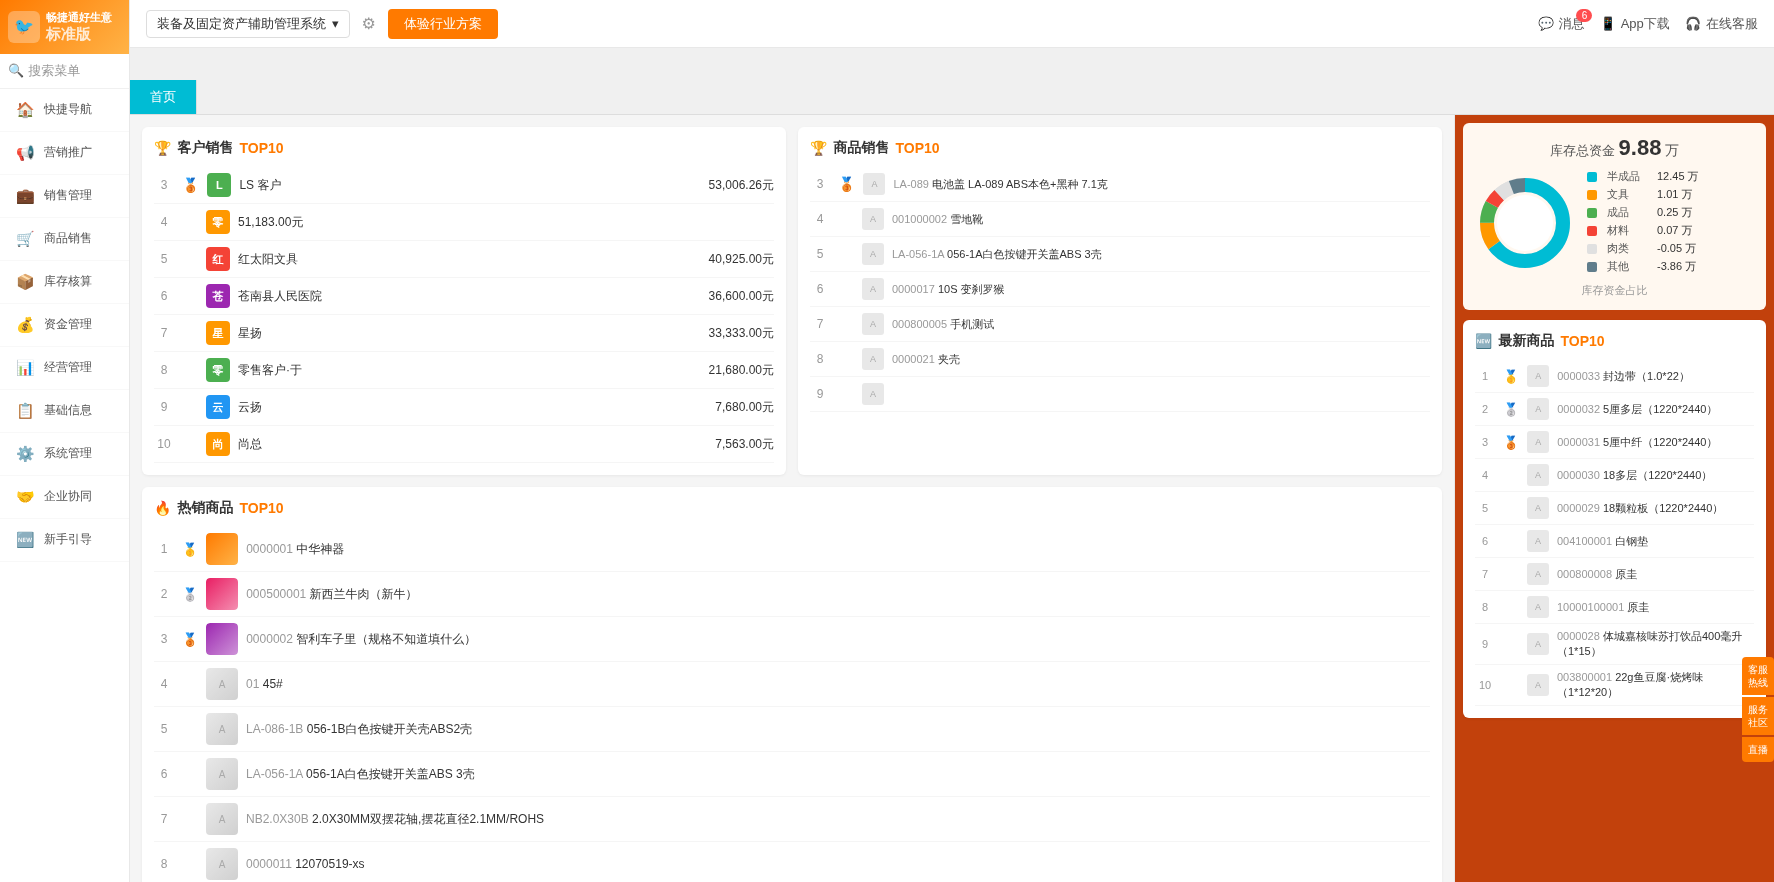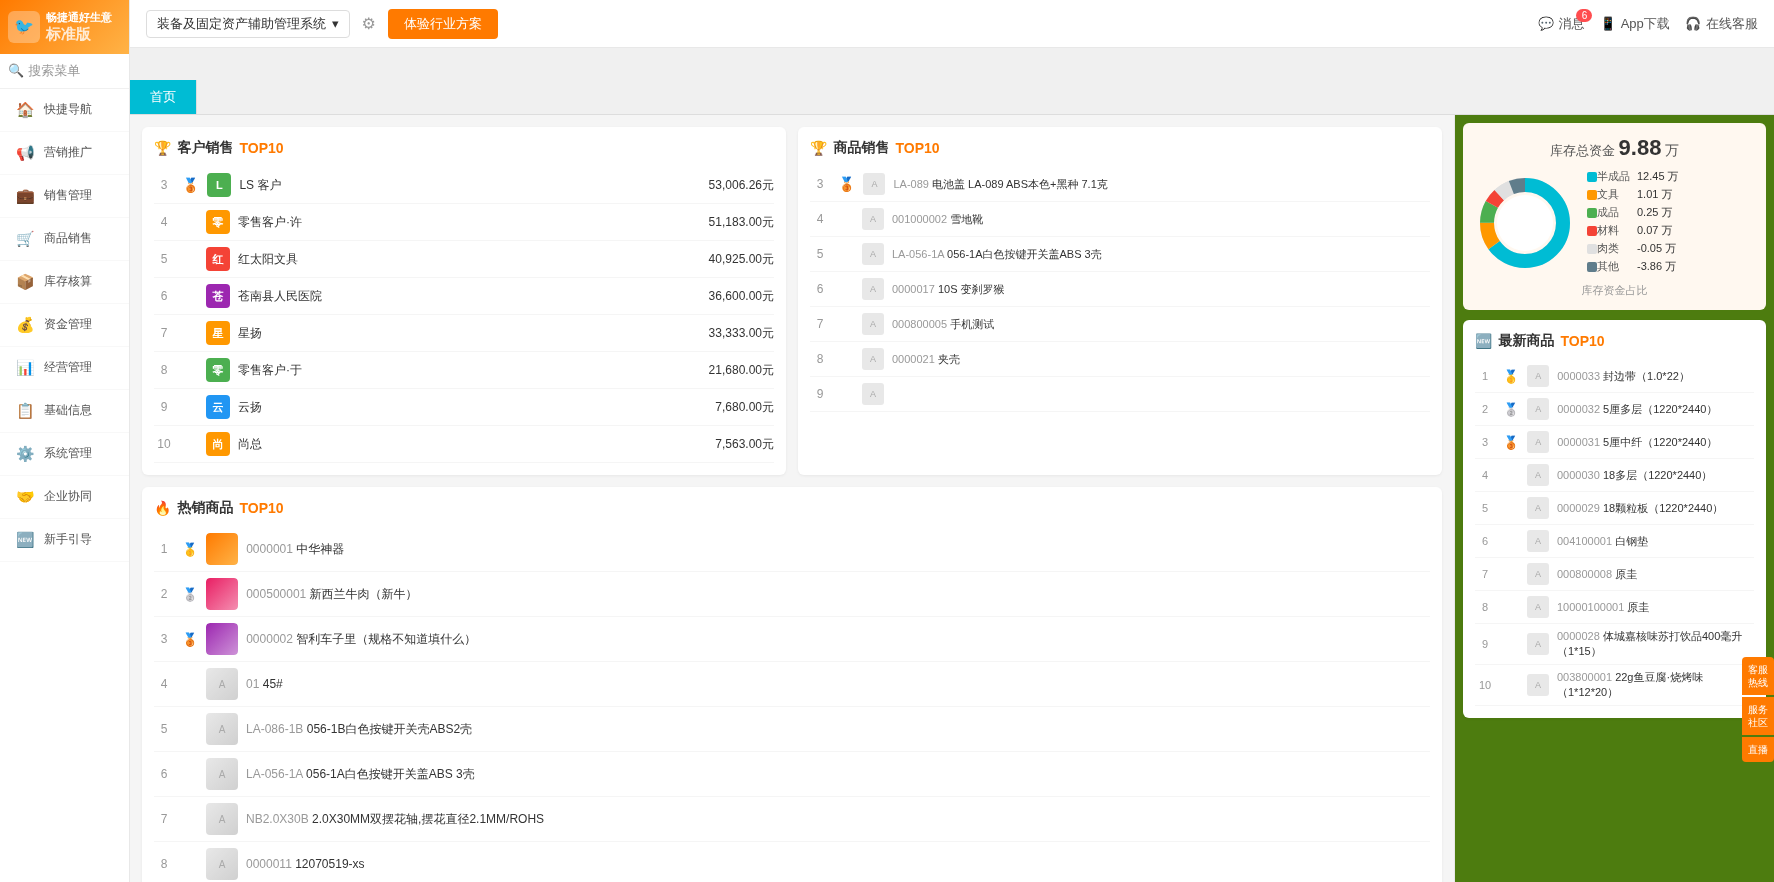--- a/index.html
+++ b/index.html
@@ -167,21 +167,21 @@
       display: flex;
       flex-direction: column;
       gap: 12px;
     }
 
     
     .right-panel {
       width: 320px;
       flex-shrink: 0;
       overflow-y: auto;
-      background: #4d7c0f;
+      background: #c2410c;
       border-left: 1px solid #e8e8e8;
       padding: 8px;
       display: flex;
       flex-direction: column;
       gap: 10px;
     }
 
     
     .card {
       background: #fff;
@@ -286,21 +286,21 @@
     .donut-container {
       display: flex;
       align-items: center;
       gap: 12px;
     }
     .donut-svg { flex-shrink: 0; }
     .legend { font-size: 11px; }
     .legend-item {
       display: flex;
       align-items: center;
-      gap: 0;
+      gap: 10px;
       margin-bottom: 3px;
     }
     .legend-dot {
       width: 10px;
       height: 10px;
       border-radius: 2px;
       flex-shrink: 0;
     }
     .legend-name { color: #555; width: 40px; }
     .legend-value { color: #333; font-weight: 500; }
@@ -483,21 +483,20 @@
             <span class="ranking-num">3</span>
             <span class="ranking-medal">🥉</span>
             <div class="ranking-avatar" style="background:#4caf50">L</div>
             <span class="ranking-name">LS 客户</span>
             <span class="ranking-amount">53,006.26元</span>
           </div>
           <div class="ranking-item">
             <span class="ranking-num">4</span>
             <span class="ranking-medal" style="font-size:14px;width:16px"></span>
             <div class="ranking-avatar" style="background:#ff9800">零</div>
-            <span class="ranking-name">零售客户·许</span>
             <span class="ranking-amount">51,183.00元</span>
           </div>
           <div class="ranking-item">
             <span class="ranking-num">5</span>
             <span class="ranking-medal" style="font-size:14px;width:16px"></span>
             <div class="ranking-avatar" style="background:#f44336">红</div>
             <span class="ranking-name">红太阳文具</span>
             <span class="ranking-amount">40,925.00元</span>
           </div>
           <div class="ranking-item">

